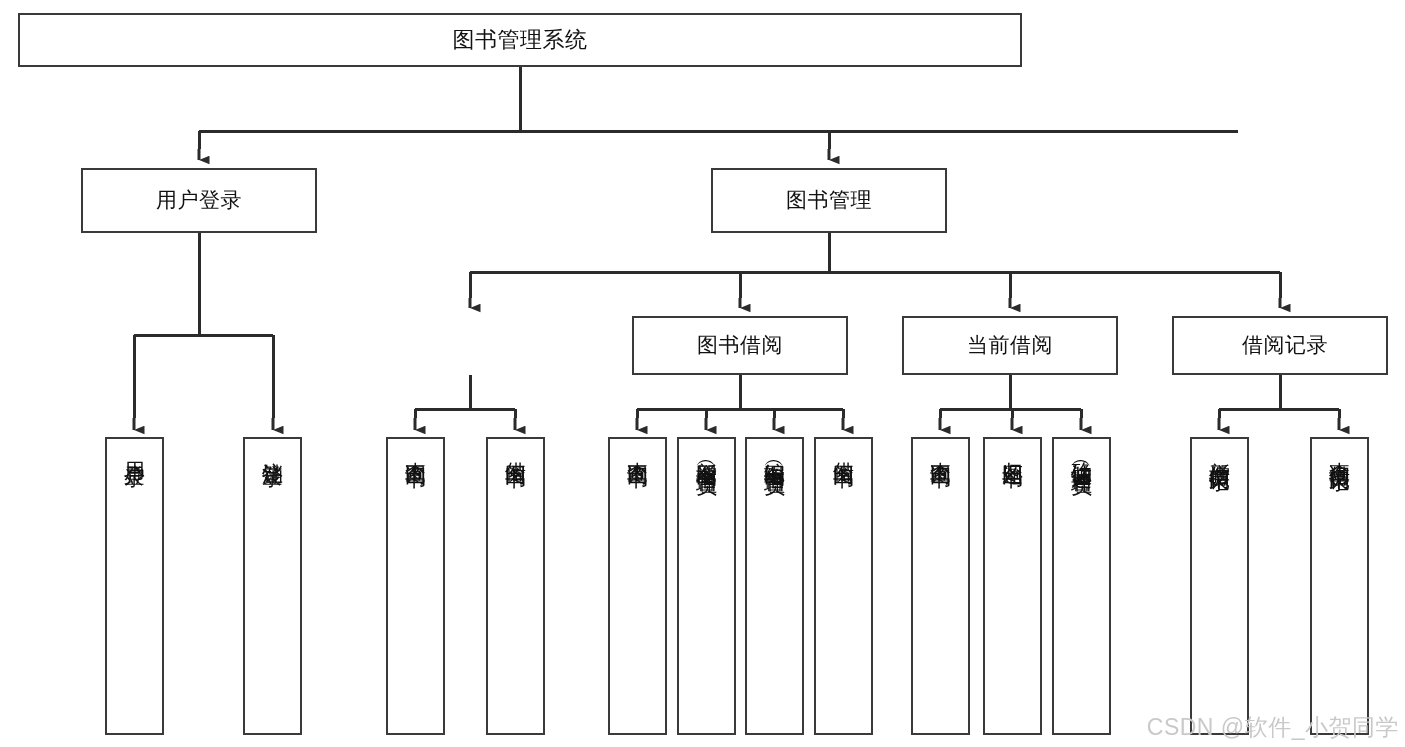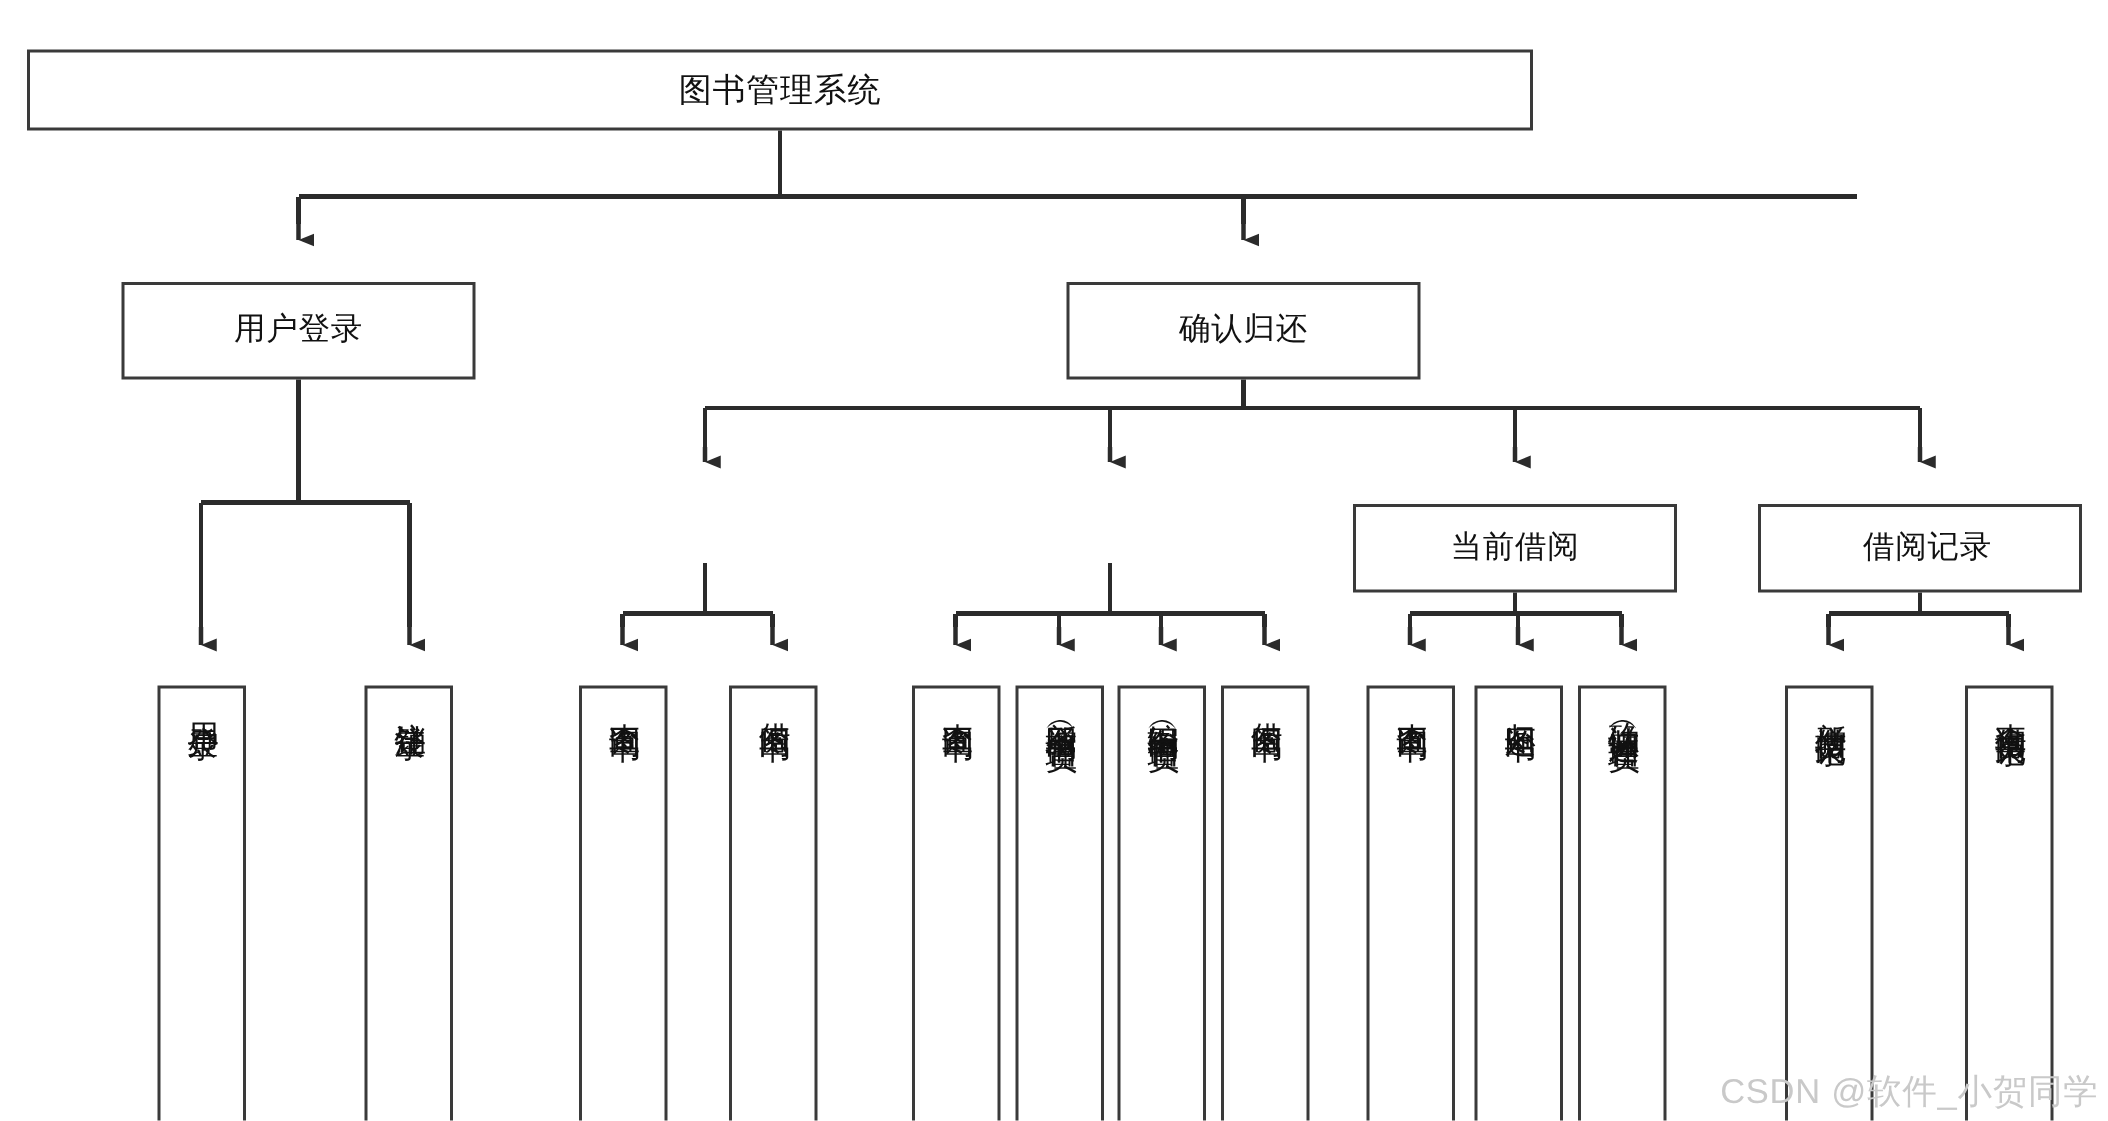--- a/index.html
+++ b/index.html
@@ -30,21 +30,20 @@
   .node {
     position: absolute;
     box-sizing: border-box;
     border: 2px solid #3a3a3a;
     background: #ffffff;
     display: flex;
     align-items: center;
     justify-content: center;
     color: #111111;
     overflow: hidden;
-    margin-top: 20px;
   }
   .node .node-label {
     display: block;
     text-align: center;
     line-height: 1.18;
     letter-spacing: 0.5px;
   }
   .node.horizontal .node-label {
     font-size: 21px;
     white-space: nowrap;
@@ -161,23 +160,26 @@
   </svg>
 
   <div class="node horizontal root" style="left: 18px; top: 13px; width: 1004px; height: 54px;">
     <span class="node-label">图书管理系统</span>
   </div>
 
   <div class="node horizontal" style="left: 81px; top: 168px; width: 236px; height: 65px;">
     <span class="node-label">用户登录</span>
   </div>
   <div class="node horizontal" style="left: 711px; top: 168px; width: 236px; height: 65px;">
-    <span class="node-label">确认归还</span>
-  </div>
-
+    <span class="node-label">图书管理</span>
+  </div>
+
+  <div class="node horizontal" style="left: 632px; top: 316px; width: 216px; height: 59px;">
+    <span class="node-label">图书借阅</span>
+  </div>
   <div class="node horizontal" style="left: 902px; top: 316px; width: 216px; height: 59px;">
     <span class="node-label">当前借阅</span>
   </div>
   <div class="node horizontal" style="left: 1172px; top: 316px; width: 216px; height: 59px; padding-left: 10px;">
     <span class="node-label">借阅记录</span>
   </div>
 
   <div class="node vertical" style="left: 105px; top: 437px; width: 59px; height: 298px;">
     <span class="node-label">用户登录</span>
   </div>

